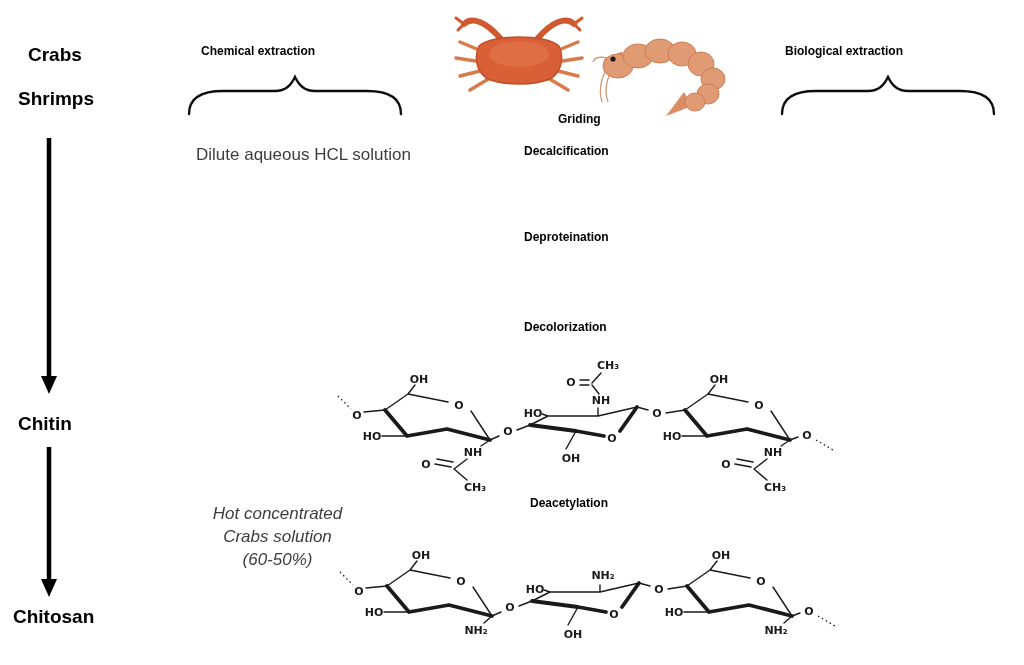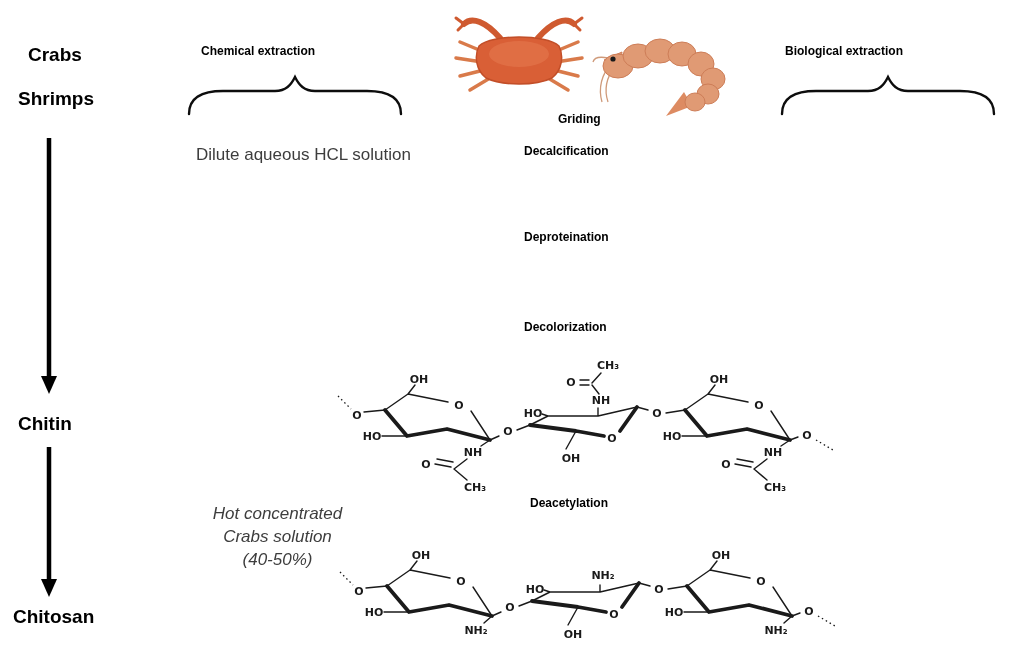--- a/index.html
+++ b/index.html
@@ -81,21 +81,21 @@
 
   <div class="abs h" style="left:558px;top:92px;margin-top:20px;">Griding</div>
   <div class="abs h" style="left:524px;top:144px;">Decalcification</div>
   <div class="abs h" style="left:524px;top:230px;">Deproteination</div>
   <div class="abs h" style="left:524px;top:320px;">Decolorization</div>
   <div class="abs h" style="left:530px;top:496px;">Deacetylation</div>
 
   <div class="abs t agent-block" style="left:190px;top:502px;width:175px;font-style:italic;">
     <div>Hot concentrated</div>
     <div>Crabs solution</div>
-    <div>(40-50%)</div>
+    <div>(60-50%)</div>
   </div>
 
   <svg class="layer" style="left:40px;top:138px;" width="20" height="256">
     <line class="arrowline" x1="9" y1="0" x2="9" y2="240"></line>
     <polygon points="1,238 17,238 9,256" fill="#000"></polygon>
   </svg>
   <div class="abs h-lg" style="left:18px;top:413px;">Chitin</div>
   <svg class="layer" style="left:40px;top:447px;" width="20" height="150">
     <line class="arrowline" x1="9" y1="0" x2="9" y2="134"></line>
     <polygon points="1,132 17,132 9,150" fill="#000"></polygon>

